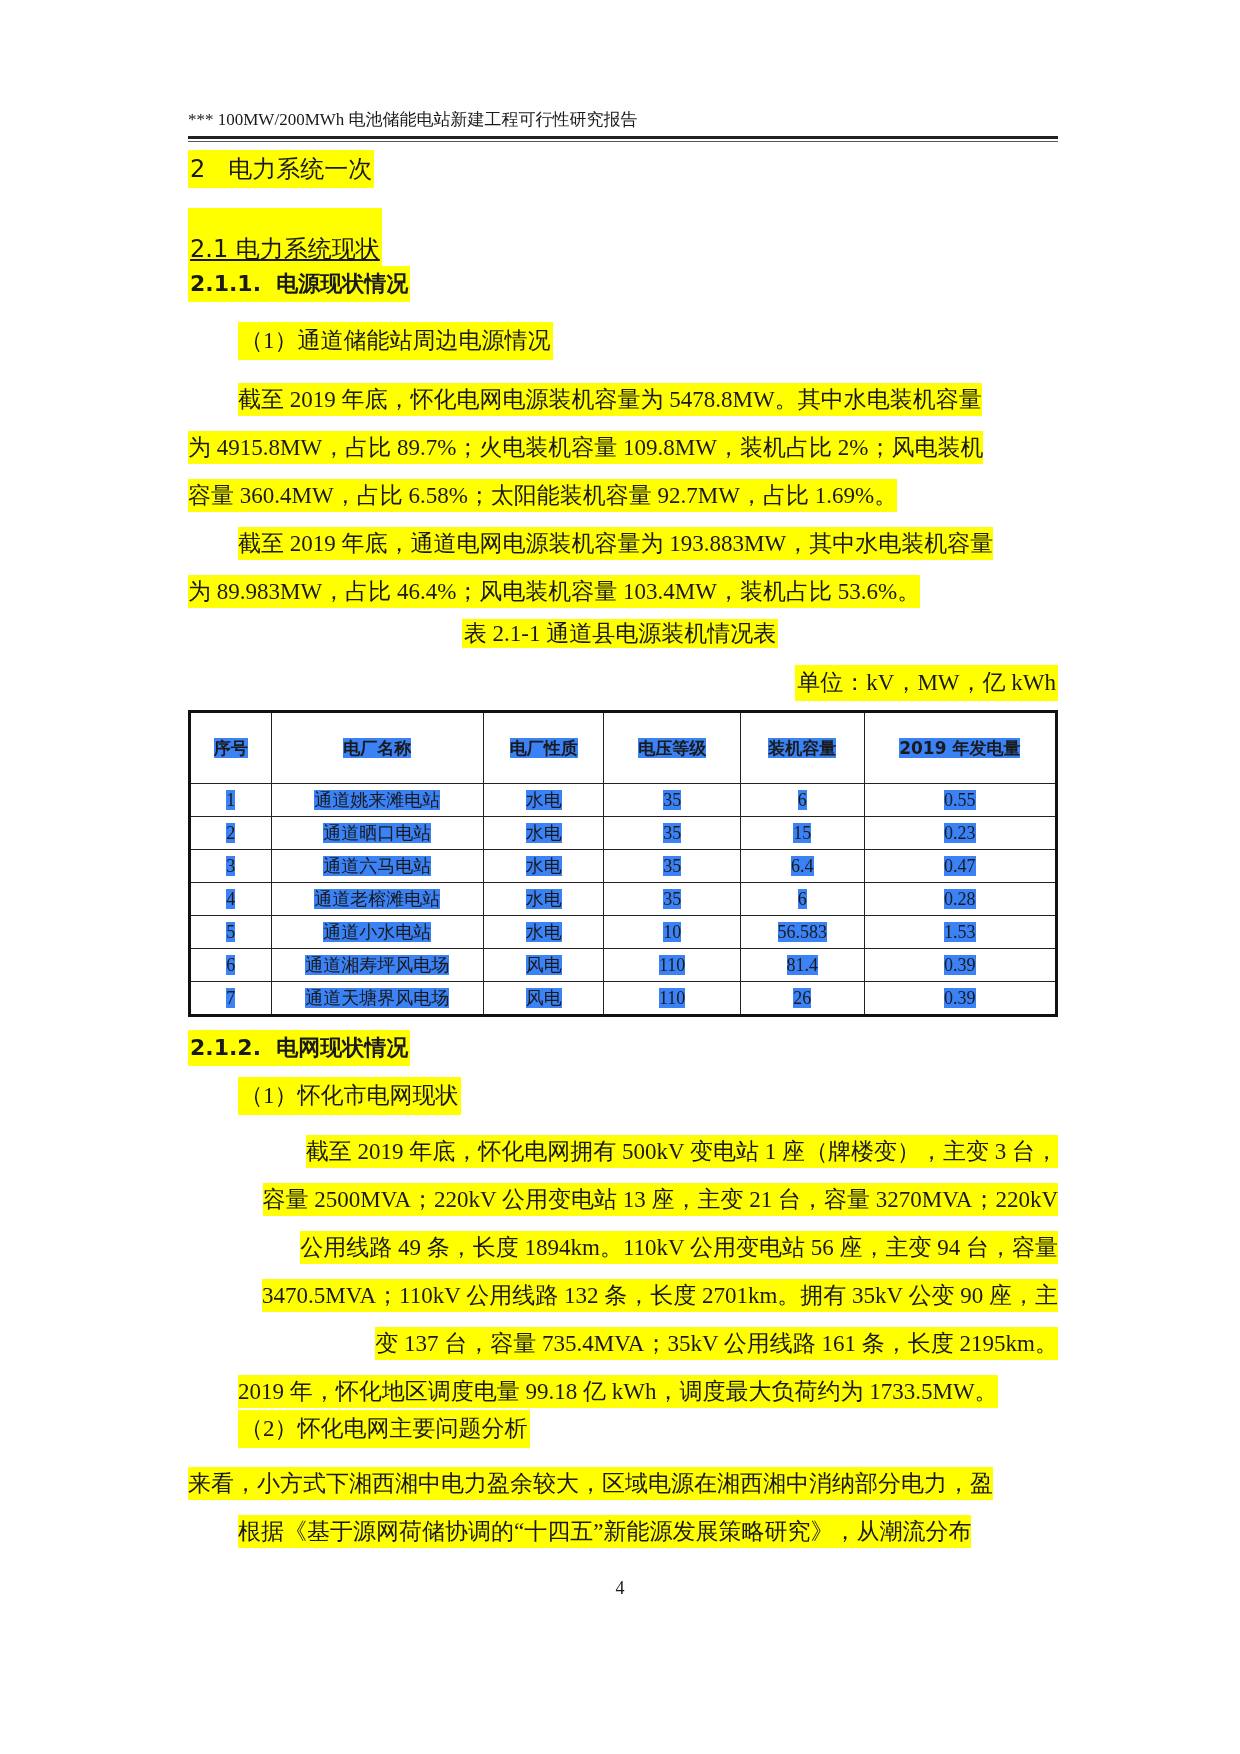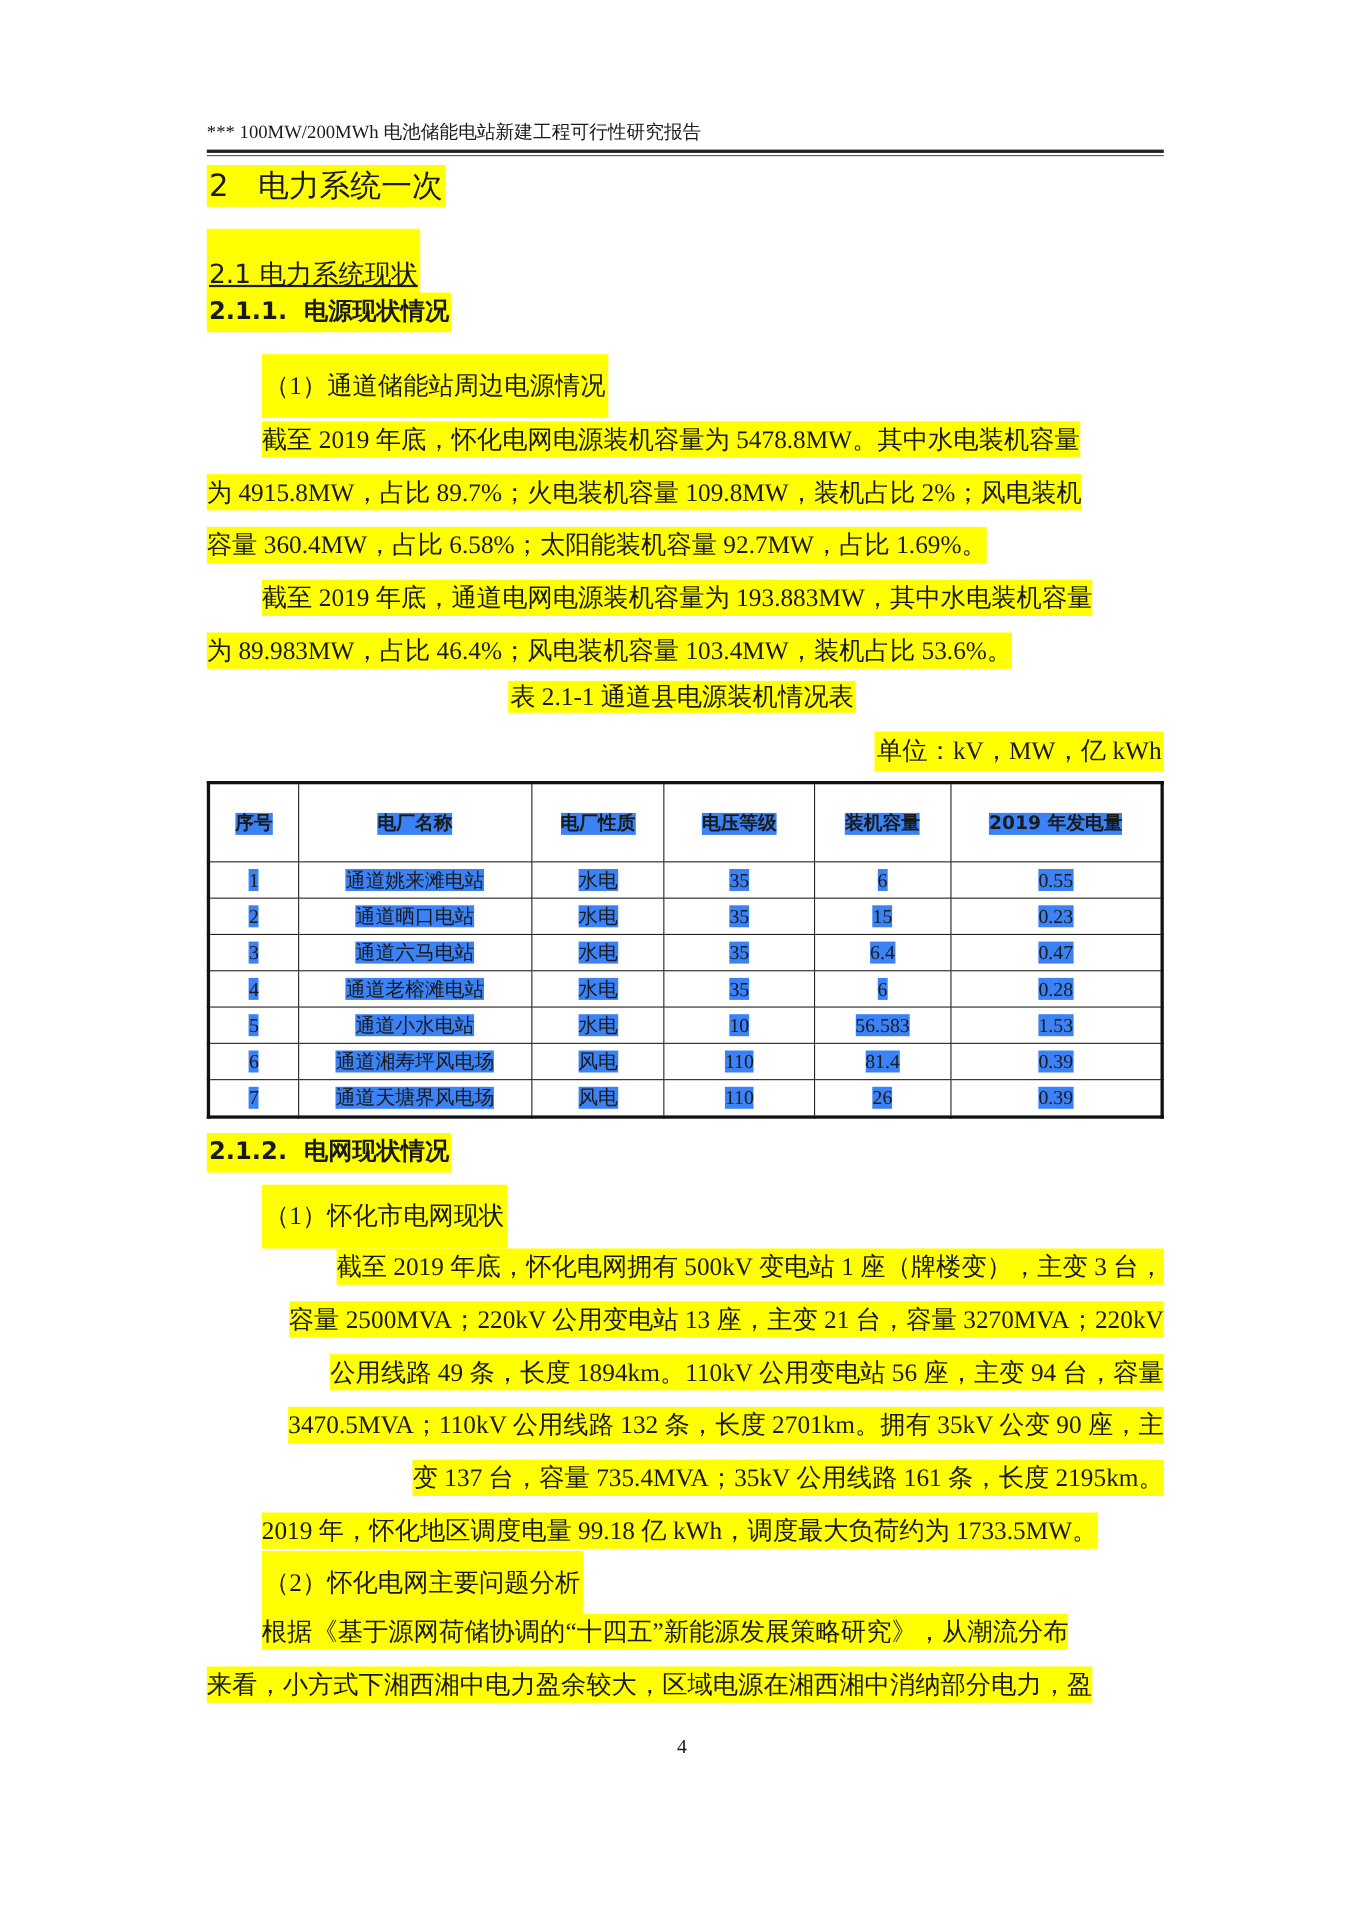--- a/index.html
+++ b/index.html
@@ -3,27 +3,27 @@
 <meta charset="utf-8">
 <style>
   html, body { margin: 0; padding: 0; background: #ffffff; }
   body { width: 1240px; height: 1754px; position: relative; overflow: hidden;
          font-family: "Liberation Serif", "DejaVu Serif", serif; color: #1a1a1a; }
   .abs { position: absolute; }
   .hl { background: #ffff00; }
   .running-header { left: 188px; top: 108px; font-size: 17px; white-space: nowrap; }
   .header-rule { left: 188px; top: 136px; width: 870px; height: 6px;
                  border-top: 3px solid #222; border-bottom: 1px solid #555; box-sizing: border-box; }
-  .h1 { left: 188px; top: 150px; font-family: "DejaVu Sans", sans-serif; font-size: 28px;
+  .h1 { left: 188px; top: 150px; font-family: "DejaVu Sans", sans-serif; font-size: 24px;
         line-height: 38px; padding: 0 2px; }
   .h2 { left: 188px; top: 208px; font-family: "DejaVu Sans", sans-serif; font-size: 24px;
         line-height: 50px; padding: 16px 2px; text-decoration: underline; }
   .h3 { font-family: "DejaVu Sans", sans-serif; font-size: 22px; font-weight: bold;
         line-height: 36px; padding: 0 2px; left: 188px; }
-  .sub { left: 238px; font-size: 23px; line-height: 38px; padding: 10px 2px; }
+  .sub { left: 238px; font-size: 23px; line-height: 38px; padding: 0 2px; }
   .para { left: 188px; width: 870px; font-size: 23px; line-height: 48px; }
   .para .ln { display: block; white-space: nowrap; height: 48px; }
   .para .ln span { background: #ffff00; padding: 4px 0; }
   .para .first { padding-left: 50px; }
   .caption { left: 0; width: 1240px; text-align: center; font-size: 23px; line-height: 36px; top: 616px; }
   .caption span { background: #ffff00; padding: 2px 2px; }
   .unit { right: 182px; top: 665px; font-size: 23px; line-height: 36px; background: #ffff00; padding: 0 2px; }
   table.grid { position: absolute; left: 188px; top: 710px; width: 870px; border-collapse: collapse;
                border: 3px solid #111; font-size: 18px; }
   table.grid th, table.grid td { border: 1.5px solid #222; text-align: center; padding: 0; }
@@ -147,17 +147,17 @@
   <div class="ln"><span>变 137 台，容量 735.4MVA；35kV 公用线路 161 条，长度 2195km。</span></div>
 </div>
 
 <div class="abs para" style="top:1368px;">
   <div class="ln first"><span>2019 年，怀化地区调度电量 99.18 亿 kWh，调度最大负荷约为 1733.5MW。</span></div>
 </div>
 
 <div class="abs sub hl" style="top:1410px;">（2）怀化电网主要问题分析</div>
 
 <div class="abs para" style="top:1460px;">
+  <div class="ln"><span>来看，小方式下湘西湘中电力盈余较大，区域电源在湘西湘中消纳部分电力，盈</span></div>
   <div class="ln first"><span>根据《基于源网荷储协调的“十四五”新能源发展策略研究》，从潮流分布</span></div>
-  <div class="ln"><span>来看，小方式下湘西湘中电力盈余较大，区域电源在湘西湘中消纳部分电力，盈</span></div>
 </div>
 
 <div class="abs pageno">4</div>
 
 </body></html>

